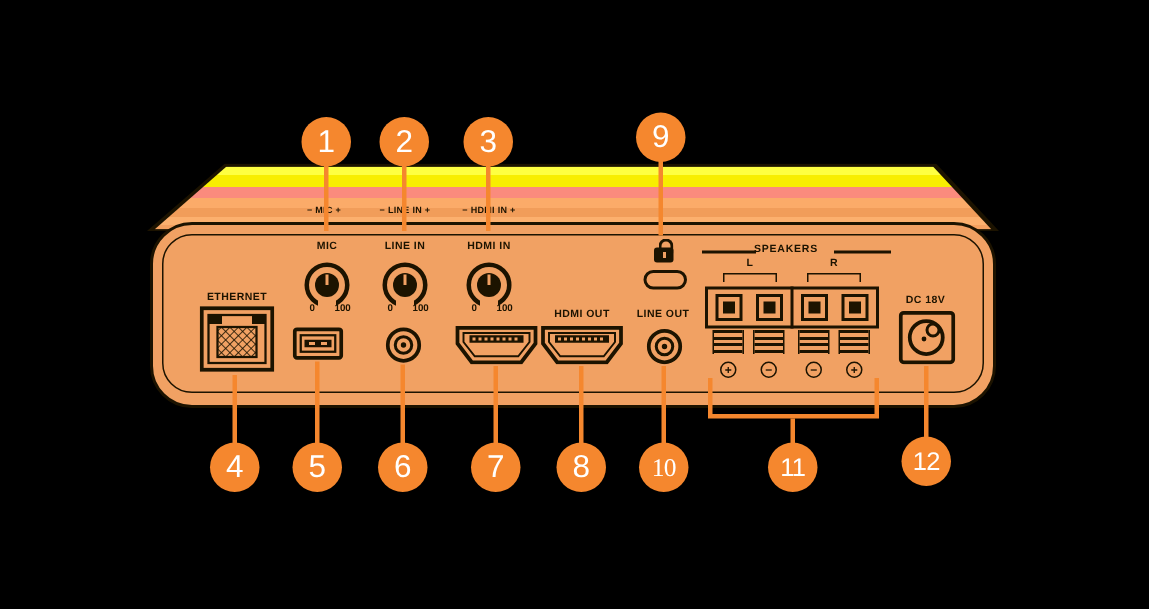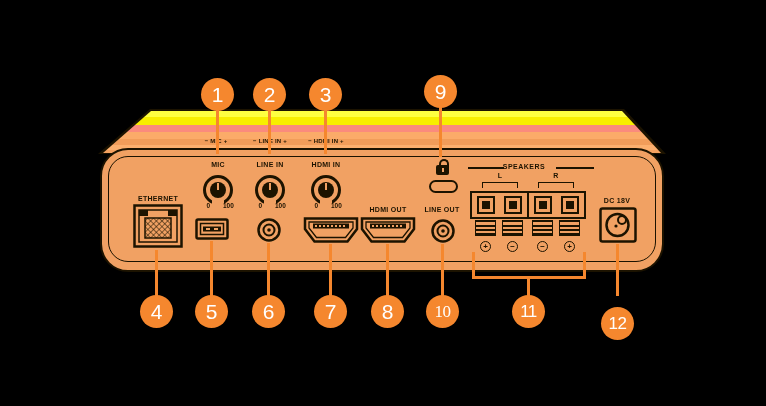--- a/index.html
+++ b/index.html
@@ -258,17 +258,17 @@
     </div>
   <div class="abs co" style="left:371px;top:295px;">
       <span>8</span>
     </div>
   <div class="abs co two" style="left:426px;top:295px;font-family:Liberation Serif, serif;">
       <span>10</span>
     </div>
   <div class="abs co two" style="left:512px;top:295px;">
       <span>11</span>
     </div>
-  <div class="abs co two" style="left:601px;top:307px;justify-content:center;">
+  <div class="abs co two" style="left:601px;top:291px;justify-content:center;">
       <span>12</span>
     </div>
 
 </div>
 
 </body></html>

